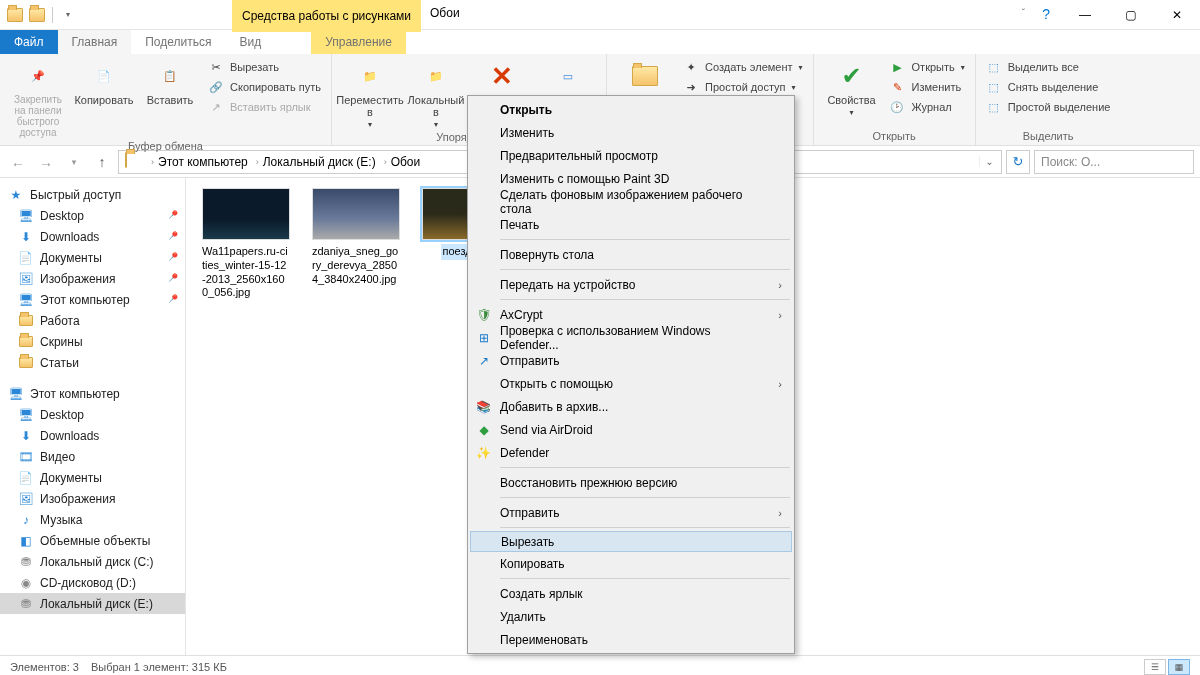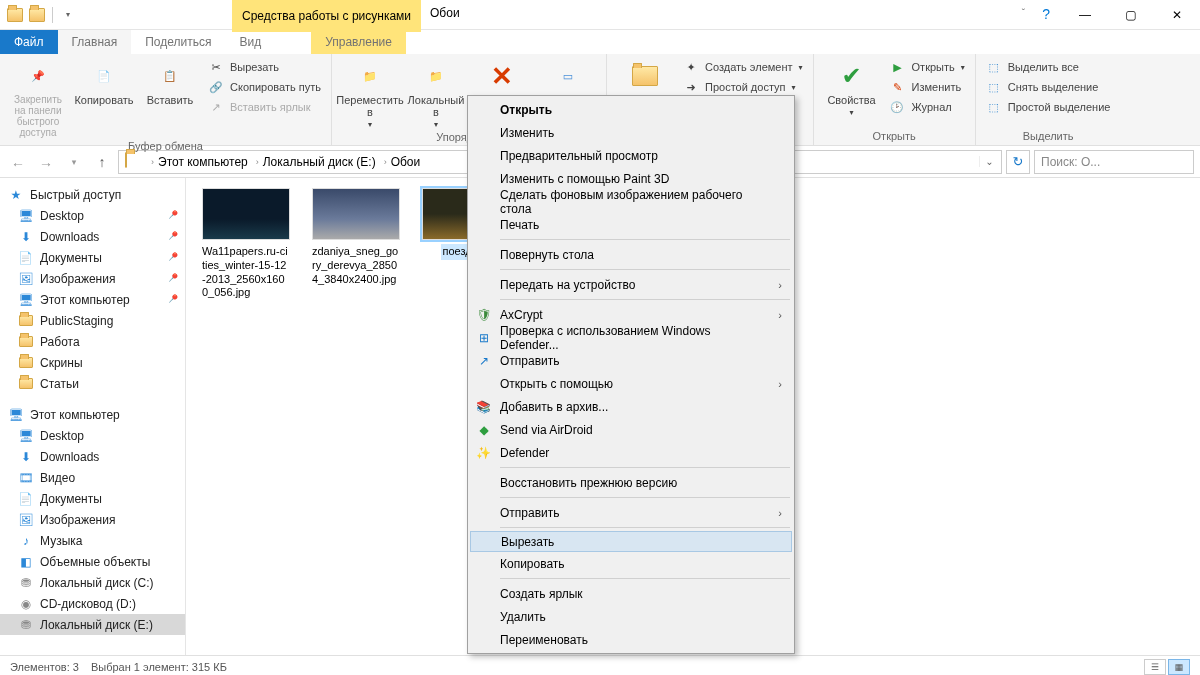--- a/index.html
+++ b/index.html
@@ -289,26 +289,20 @@
       </div>
     <div class="sb-item">
         <span class="sb-ico" style="color:#2b88d8">🖥</span>
         <span>Этот компьютер</span>
         <span class="sb-pin">📍</span>
       </div>
     <div class="sb-item">
         <span class="sb-ico">
           <span class="folder-ico" style="width:14px;height:11px"></span>
         </span>
-        <span>PublicStaging</span>
-      </div>
-    <div class="sb-item">
-        <span class="sb-ico">
-          <span class="folder-ico" style="width:14px;height:11px"></span>
-        </span>
         <span>Работа</span>
       </div>
     <div class="sb-item">
         <span class="sb-ico">
           <span class="folder-ico" style="width:14px;height:11px"></span>
         </span>
         <span>Скрины</span>
       </div>
     <div class="sb-item">
         <span class="sb-ico">

